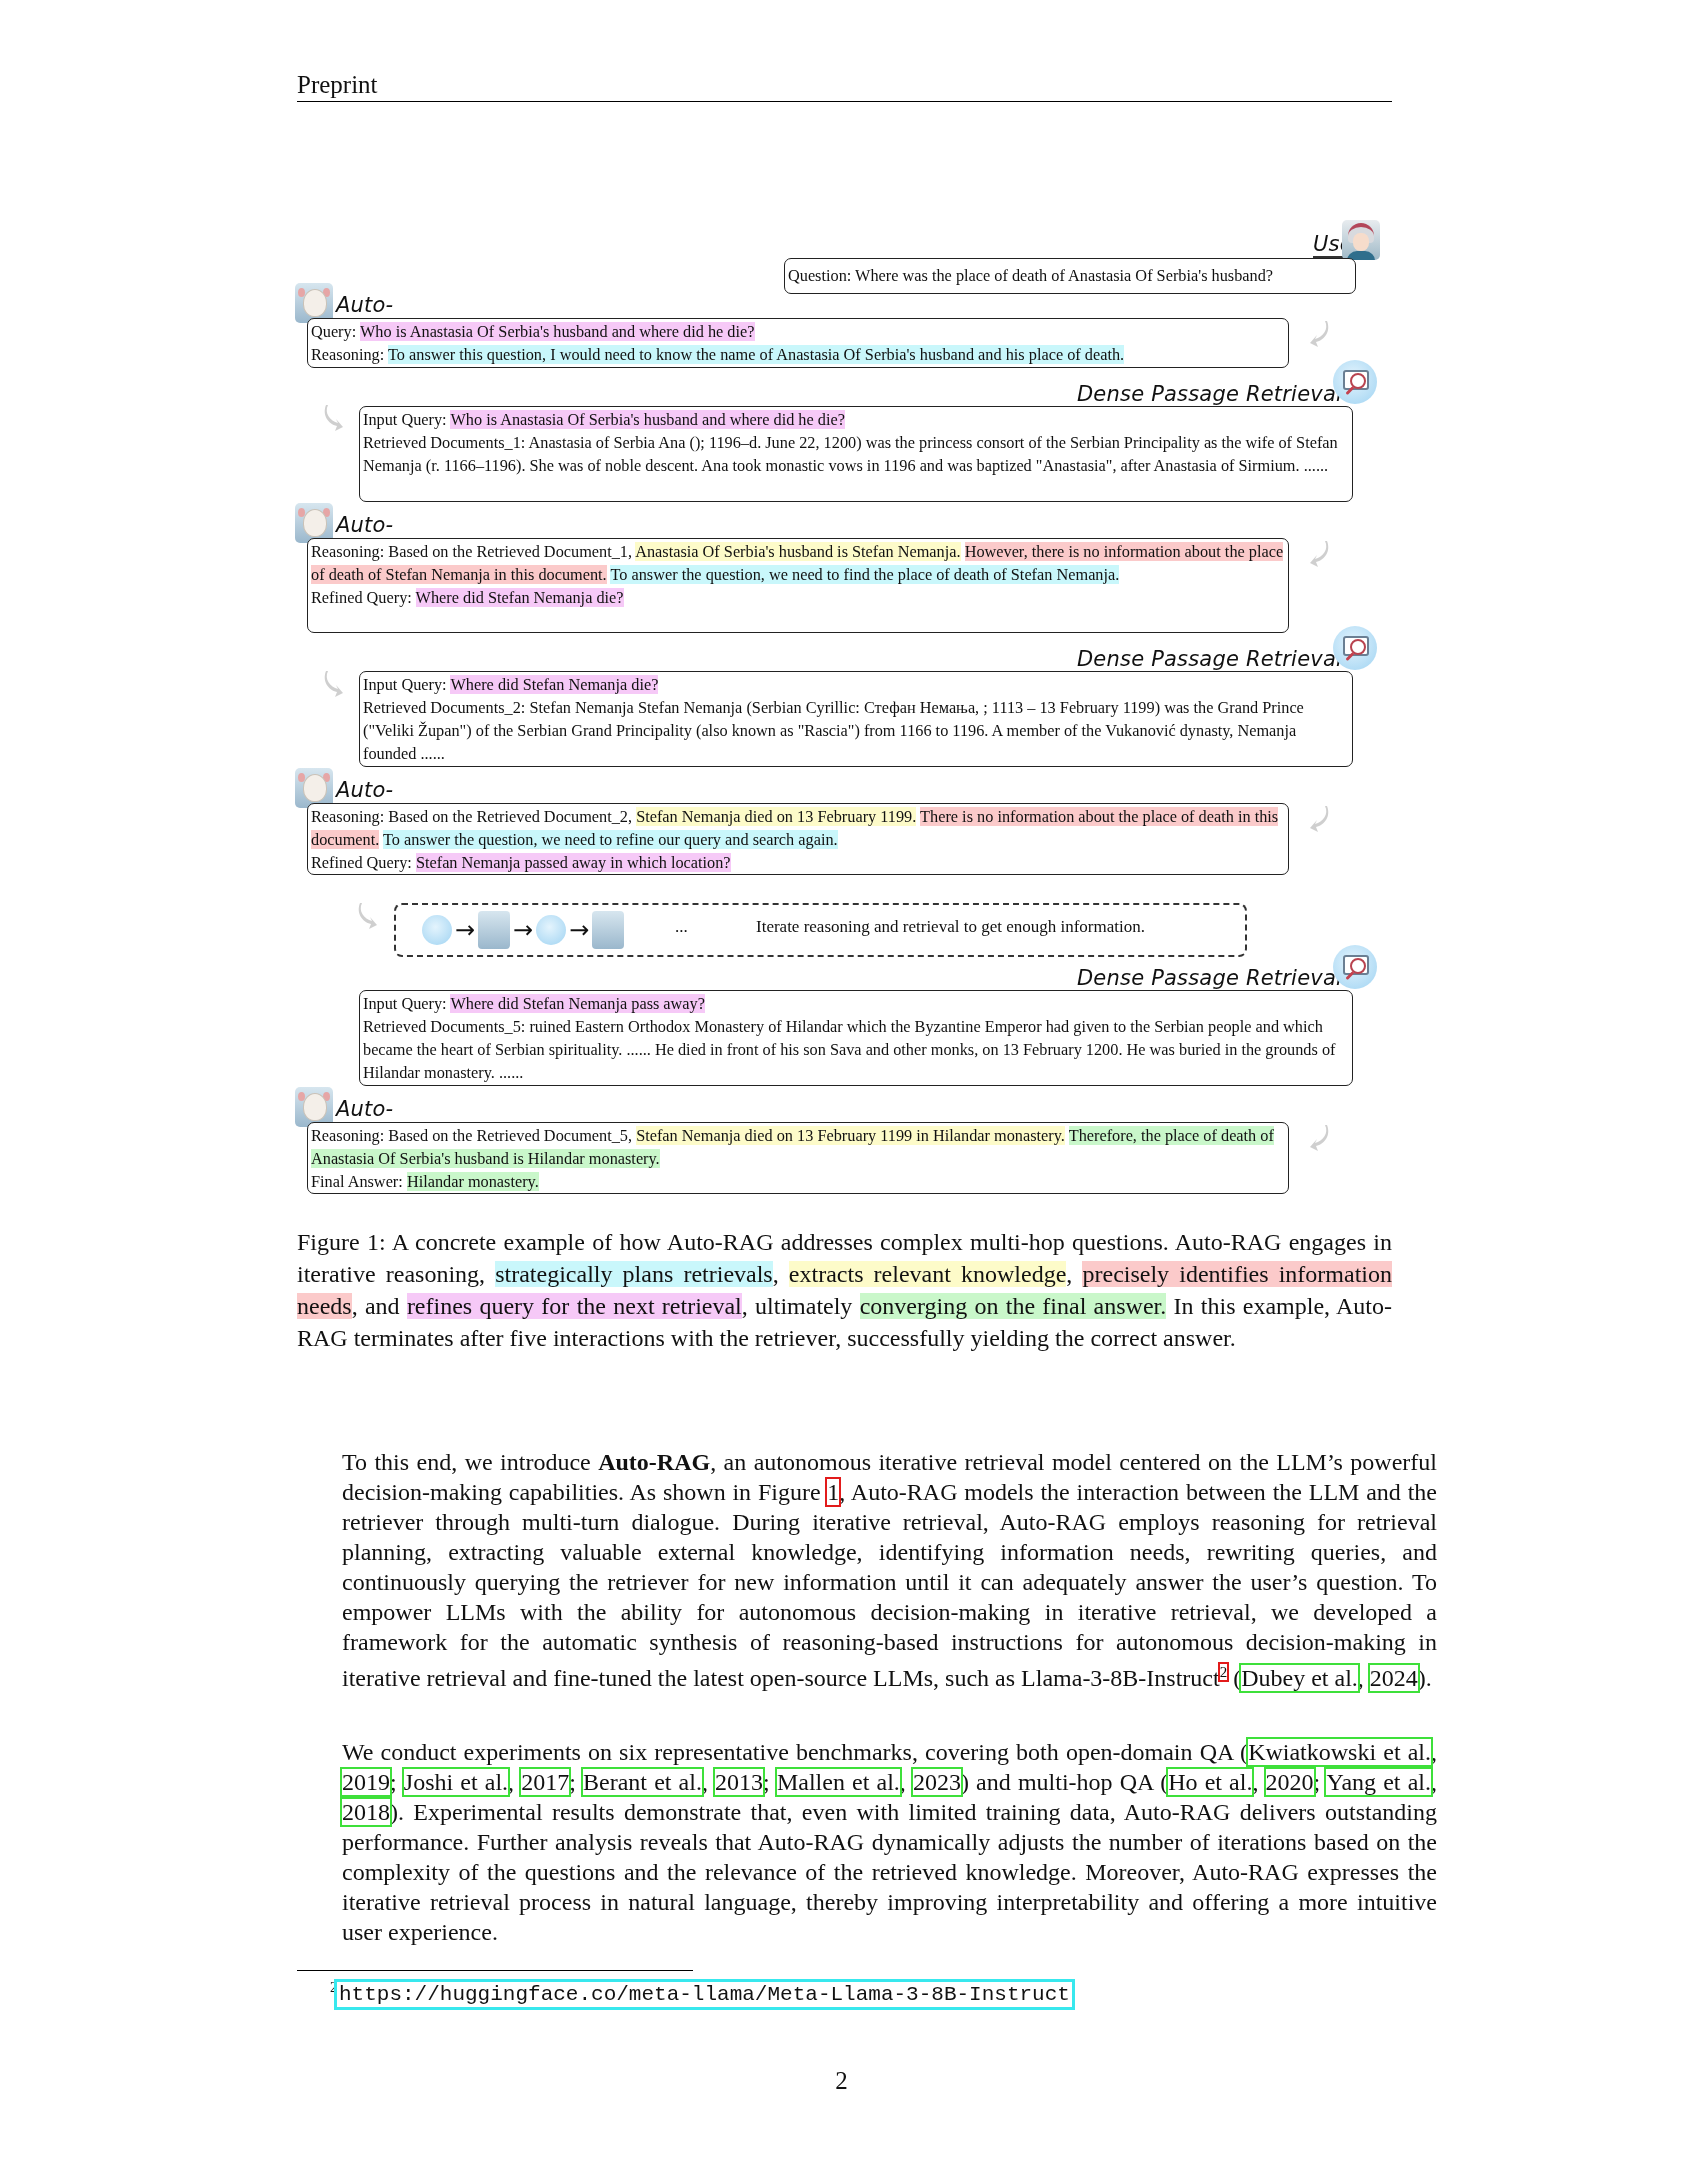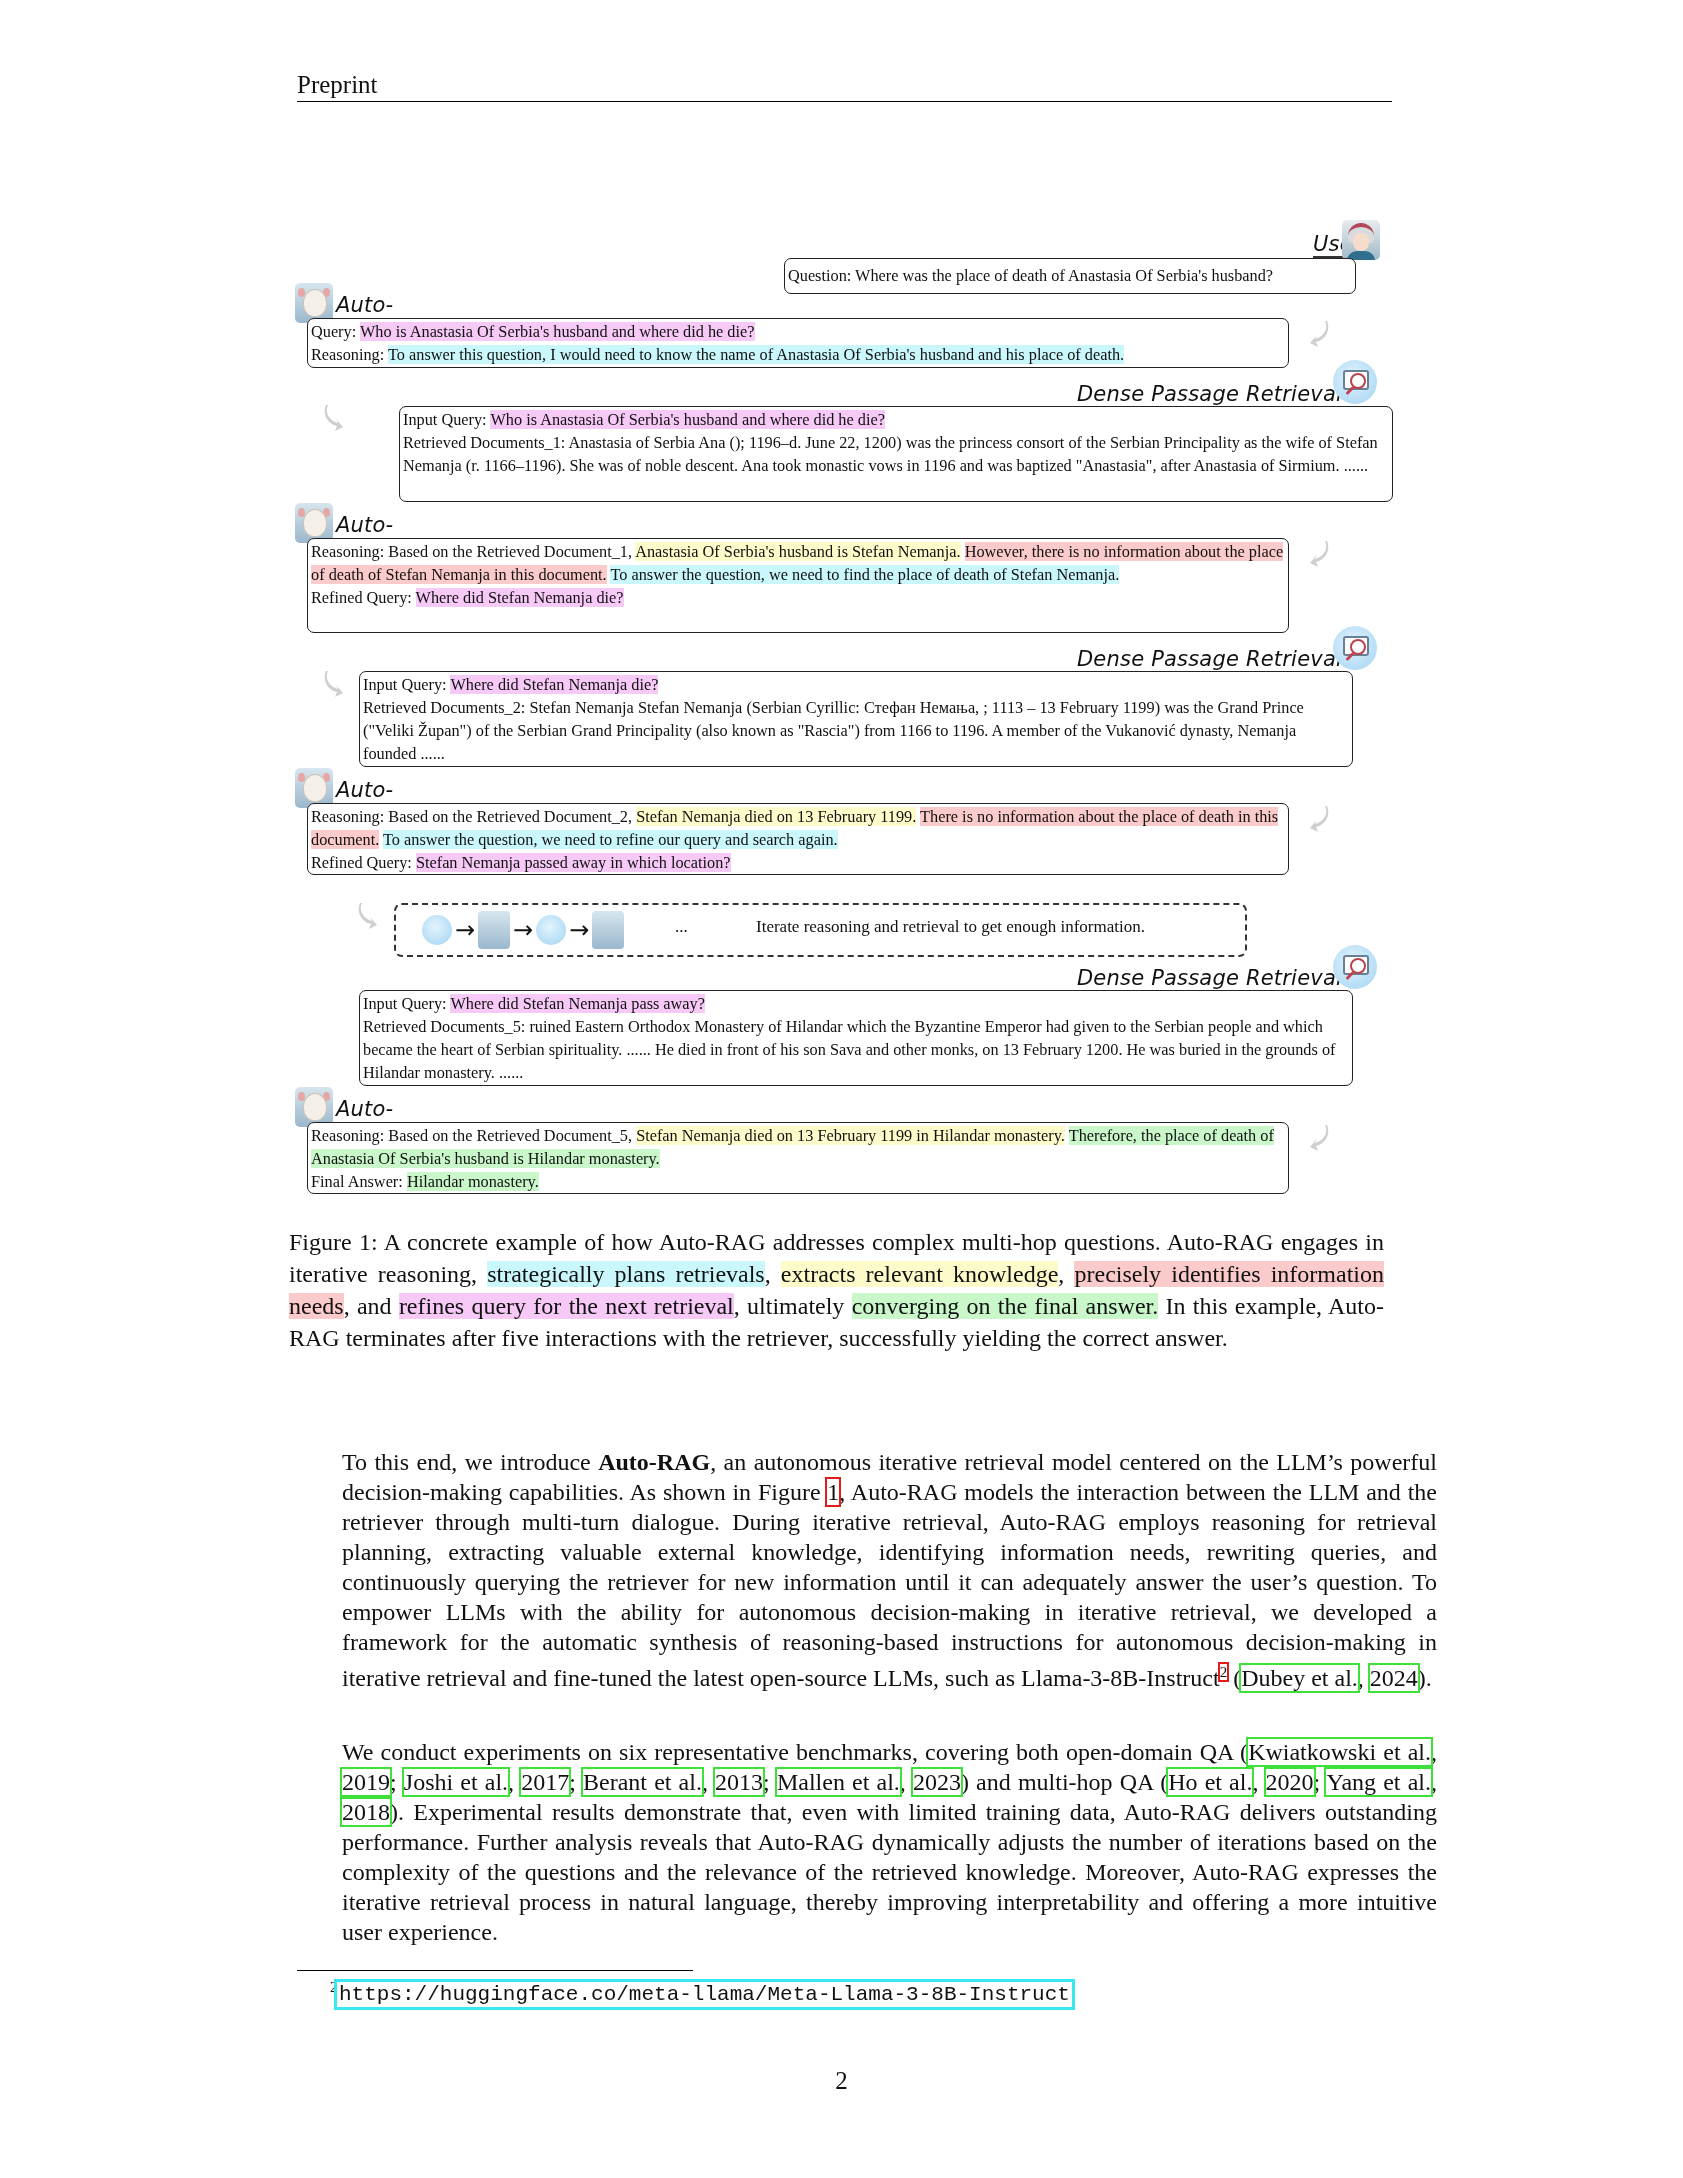--- a/index.html
+++ b/index.html
@@ -19,21 +19,21 @@
   .avatar .ear { position: absolute; top: 5px; width: 7px; height: 9px; border-radius: 50%; background: #e6a6a6; }
   .user-av { background: linear-gradient(#e8ecef, #9fb9c7); }
   .user-av .hair { position: absolute; left: 6px; top: 3px; width: 26px; height: 16px; border-radius: 13px 13px 4px 4px; background: #d8dade; border-top: 4px solid #b3475a; }
   .user-av .face2 { position: absolute; left: 11px; top: 13px; width: 16px; height: 18px; border-radius: 45%; background: #f6dccb; }
   .user-av .body2 { position: absolute; left: 5px; top: 31px; width: 28px; height: 10px; border-radius: 10px 10px 0 0; background: #2f6e8c; }
   .dpr-icon { width: 44px; height: 44px; border-radius: 50%; background: radial-gradient(circle at 45% 40%, #e4f4fd, #9fd3f2); }
   .dpr-icon .book { position: absolute; left: 10px; top: 10px; width: 22px; height: 16px; border: 2px solid #6a7f93; border-radius: 3px; background: #fff; }
   .dpr-icon .lens { position: absolute; left: 17px; top: 13px; width: 12px; height: 12px; border: 2.5px solid #b8434f; border-radius: 50%; }
   .dpr-icon .handle { position: absolute; left: 12px; top: 29px; width: 10px; height: 3px; background: #c4424f; transform: rotate(-45deg); border-radius: 2px; }
   .curve-arrow { width: 22px; height: 30px; }
-  .caption { left: 289px; top: 1226px; width: 1095px; font-size: 24px; line-height: 32px; text-align: justify; }
+  .caption { left: 297px; top: 1226px; width: 1095px; font-size: 24px; line-height: 32px; text-align: justify; }
   .body-text { left: 297px; width: 1095px; font-size: 24px; line-height: 30px; text-align: justify; margin-left: 45px; }
   .cite-green { outline: 2px solid #3ee03a; outline-offset: 0px; }
   .cite-red { outline: 2px solid #e21b1b; outline-offset: 0px; }
   .footnote { left: 297px; top: 1970px; width: 396px; border-top: 1.5px solid #000; }
   .fn-text { left: 330px; top: 1980px; font-family: "Liberation Mono", monospace; font-size: 21px; }
   .fn-link { outline: 3px solid #38e8ee; padding: 1px 2px; }
   .page-num { left: 0; width: 1683px; text-align: center; top: 2067px; font-size: 25px; }
   .dashed { border: 2px dashed #333; border-radius: 8px; }
   .mini-dpr { width: 30px; height: 30px; border-radius: 50%; background: radial-gradient(circle at 45% 40%, #e4f4fd, #9fd3f2); display: inline-block; position: relative; vertical-align: middle; }
   .mini-av { width: 32px; height: 38px; border-radius: 4px; background: linear-gradient(#d7e6ef, #9ab7cc); display: inline-block; position: relative; vertical-align: middle; }
@@ -72,21 +72,21 @@
 
   <div class="abs speaker" style="left:1077px; top:382px;">Dense Passage Retrieval</div>
   <div class="abs dpr-icon" style="left:1333px; top:360px;">
       <div class="book"></div>
       <div class="lens"></div>
       <div class="handle"></div>
     </div>
   <svg class="abs curve-arrow" style="left:322px; top:403px;" viewBox="0 0 22 30">
       <path d="M6 2 C2 10 8 18 16 20 L14 16 L21 24 L13 28 L15 23 C6 21 0 12 4 2 Z" fill="#cfcfcf"></path>
     </svg>
-  <div class="abs box" style="left:359px; top:406px; width:994px; height:96px;margin-left:40px;">
+  <div class="abs box" style="left:359px; top:406px; width:994px; height:96px;">
     <div><b>Input Query:</b> <span class="hl-pink">Who is Anastasia Of Serbia's husband and where did he die?</span></div>
     <div><b>Retrieved Documents_1:</b> <span>Anastasia of Serbia Ana (); 1196–d. June 22, 1200) was the princess consort of the Serbian Principality as the wife of Stefan Nemanja (r. 1166–1196). She was of noble descent. Ana took monastic vows in 1196 and was baptized "Anastasia", after Anastasia of Sirmium. ......</span></div>
   </div>
 
   <div class="abs avatar" style="left:295px; top:503px;">
       <div class="ear" style="left:3px"></div>
       <div class="ear" style="left:28px"></div>
       <div class="face"></div>
     </div>
   <div class="abs speaker" style="left:336px; top:513px; width:99px;">Auto-RAG</div>

